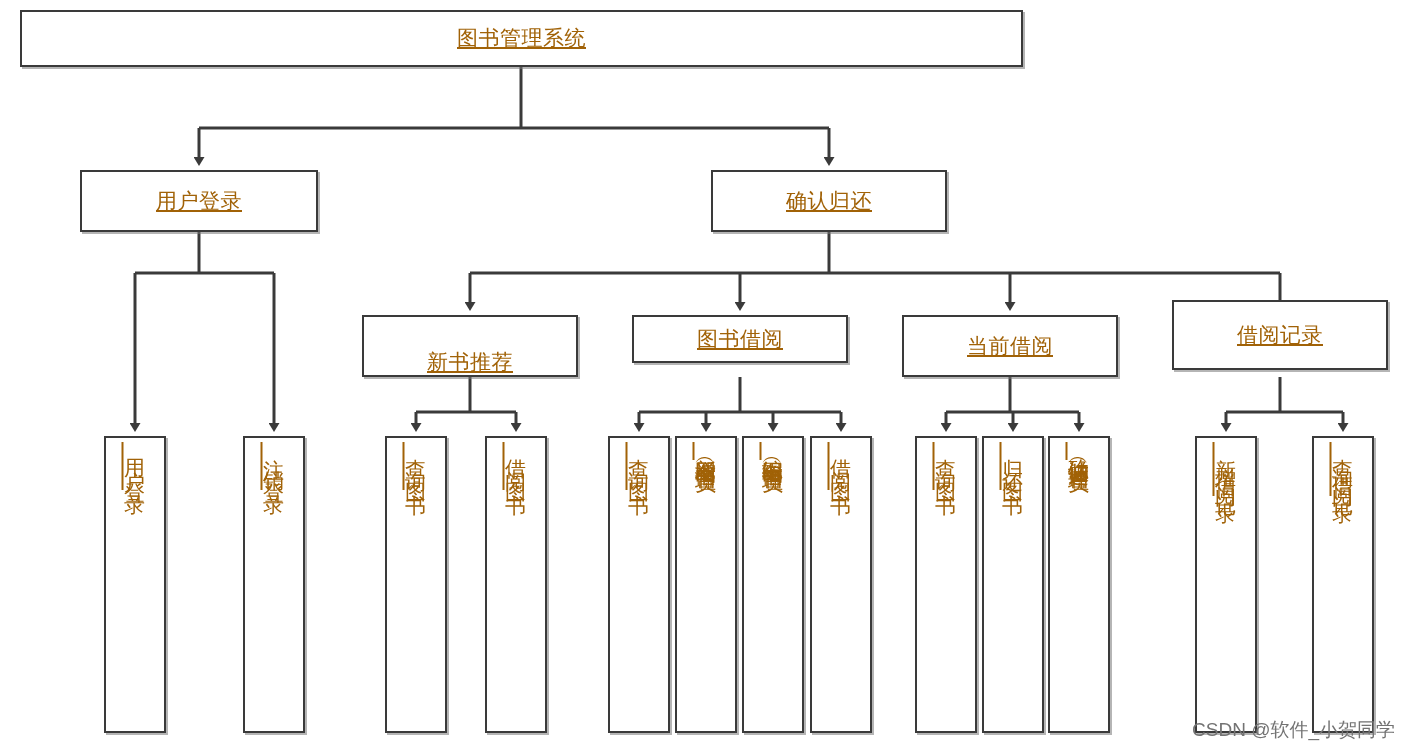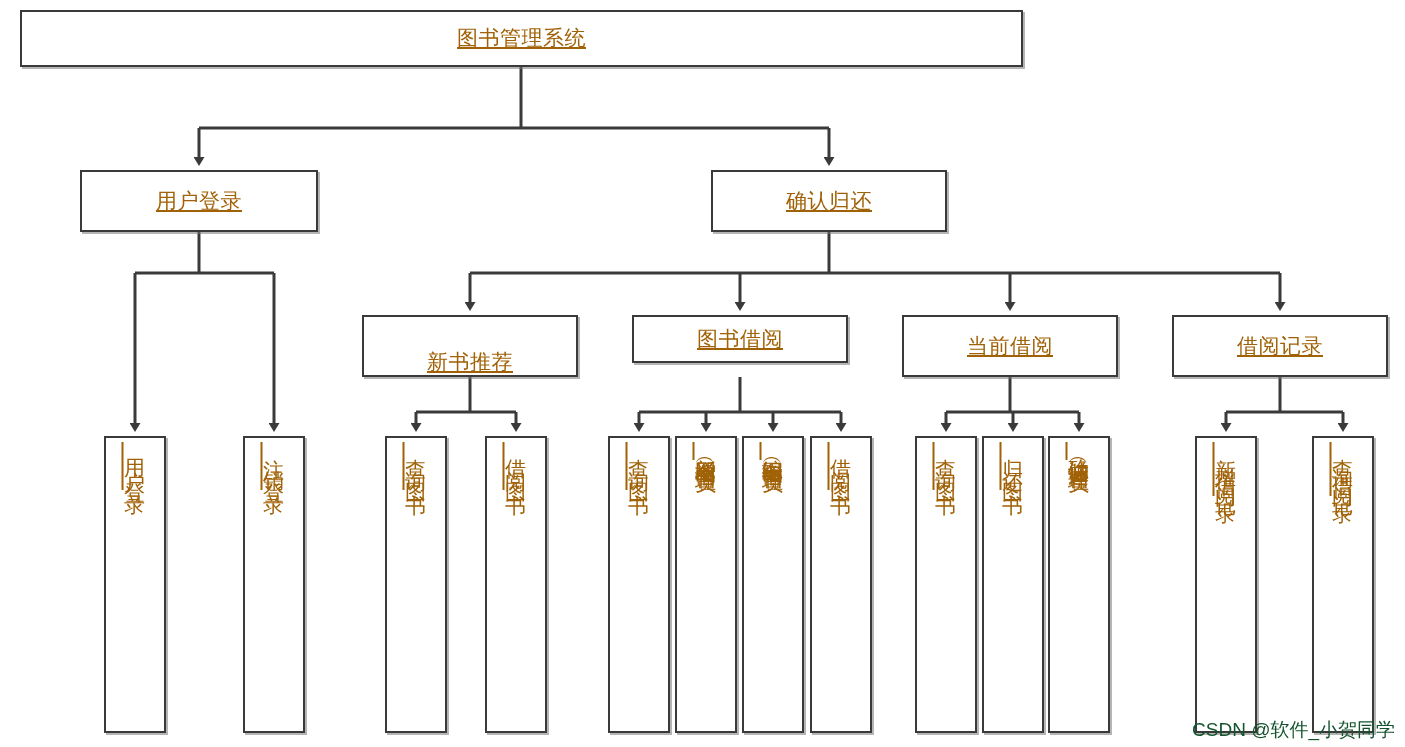--- a/index.html
+++ b/index.html
@@ -66,21 +66,21 @@
     letter-spacing: 9px;
   }
   .node.vertical.short .label {
     letter-spacing: 12px;
   }
   #watermark {
     position: absolute;
     right: 10px;
     bottom: 4px;
     font-size: 19px;
-    color: #14532d;
+    color: #737373;
     white-space: nowrap;
     pointer-events: none;
   }
 </style>
 </head>
 <body>
 
 <div id="canvas">
 
   <svg id="edges" viewBox="0 0 1405 747">
@@ -146,21 +146,21 @@
 
   <div class="node horizontal" id="node-l3-0" style="left: 362px; top: 315px; width: 216px; height: 62px; align-items: flex-end;">
     <span class="label">新书推荐</span>
   </div>
   <div class="node horizontal" id="node-l3-1" style="left: 632px; top: 315px; width: 216px; height: 48px;">
     <span class="label">图书借阅</span>
   </div>
   <div class="node horizontal" id="node-l3-2" style="left: 902px; top: 315px; width: 216px; height: 62px;">
     <span class="label">当前借阅</span>
   </div>
-  <div class="node horizontal" id="node-l3-3" style="left: 1172px; top: 315px; width: 216px; height: 62px;">
+  <div class="node horizontal" id="node-l3-3" style="left: 1172px; top: 300px; width: 216px; height: 70px;">
     <span class="label">借阅记录</span>
   </div>
 
   <div class="node vertical short" id="node-leaf-0" style="left: 104px; top: 436px; width: 62px; height: 297px;">
     <span class="label">用户登录</span>
   </div>
   <div class="node vertical short" id="node-leaf-1" style="left: 243px; top: 436px; width: 62px; height: 297px;">
     <span class="label">注销登录</span>
   </div>
   <div class="node vertical short" id="node-leaf-2" style="left: 385px; top: 436px; width: 62px; height: 297px;">

